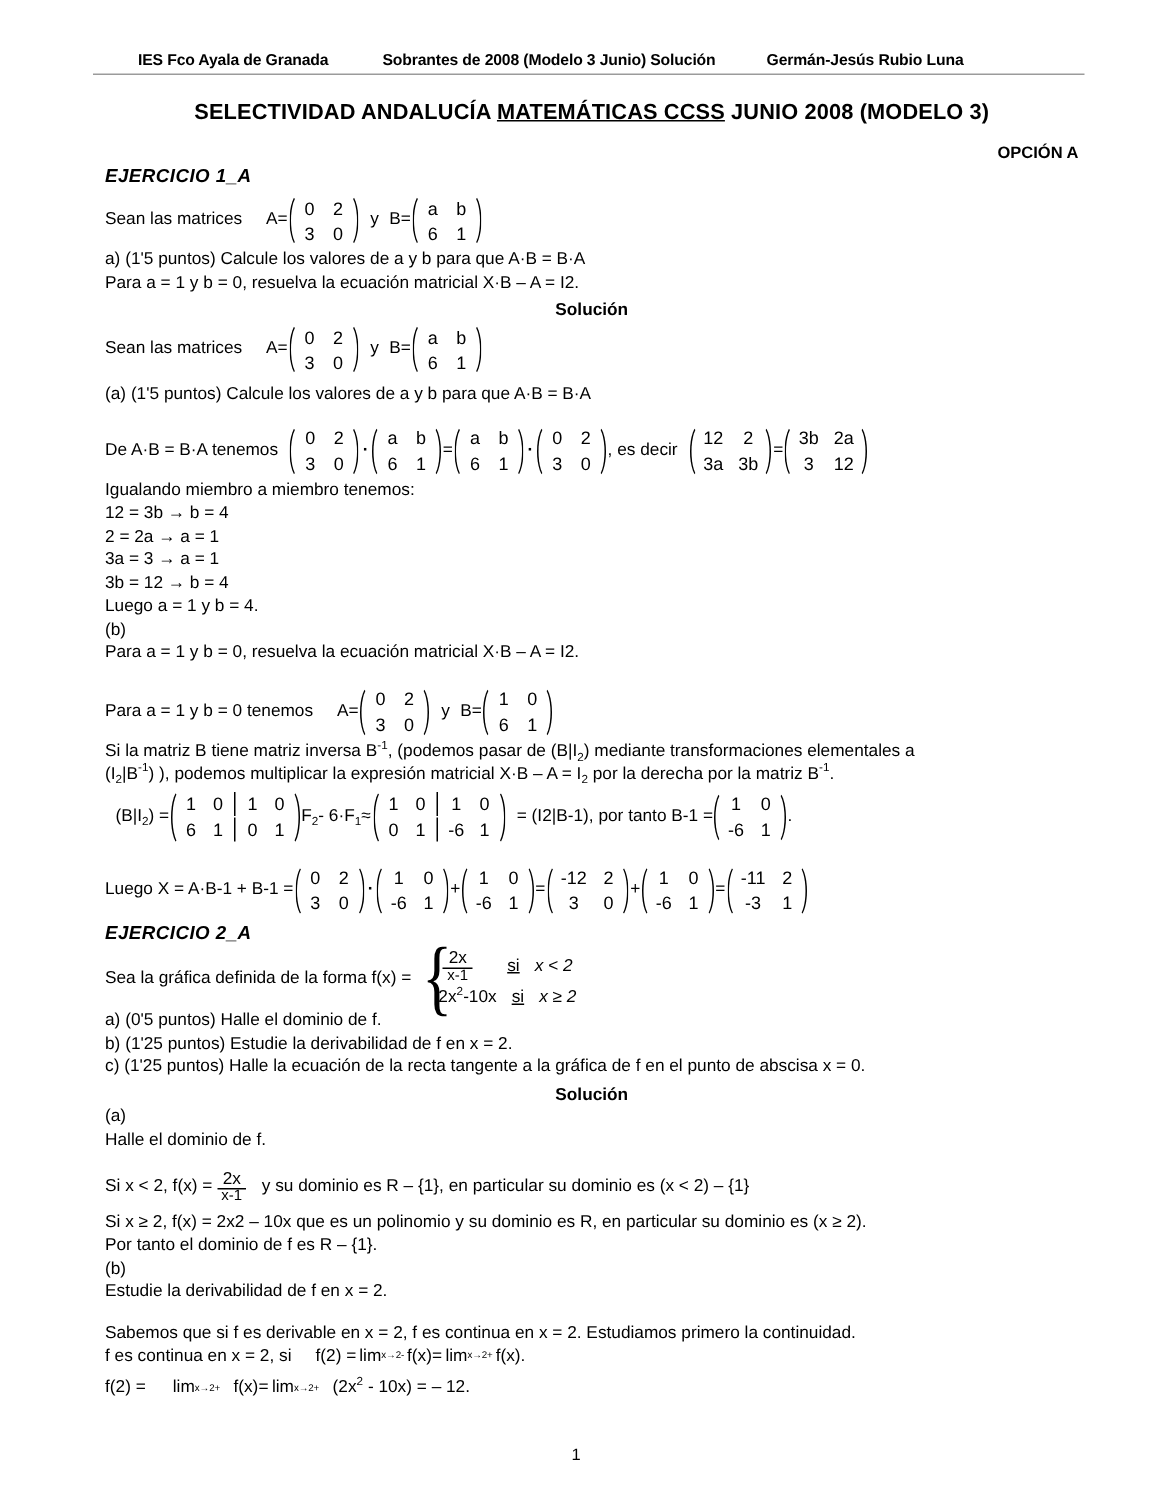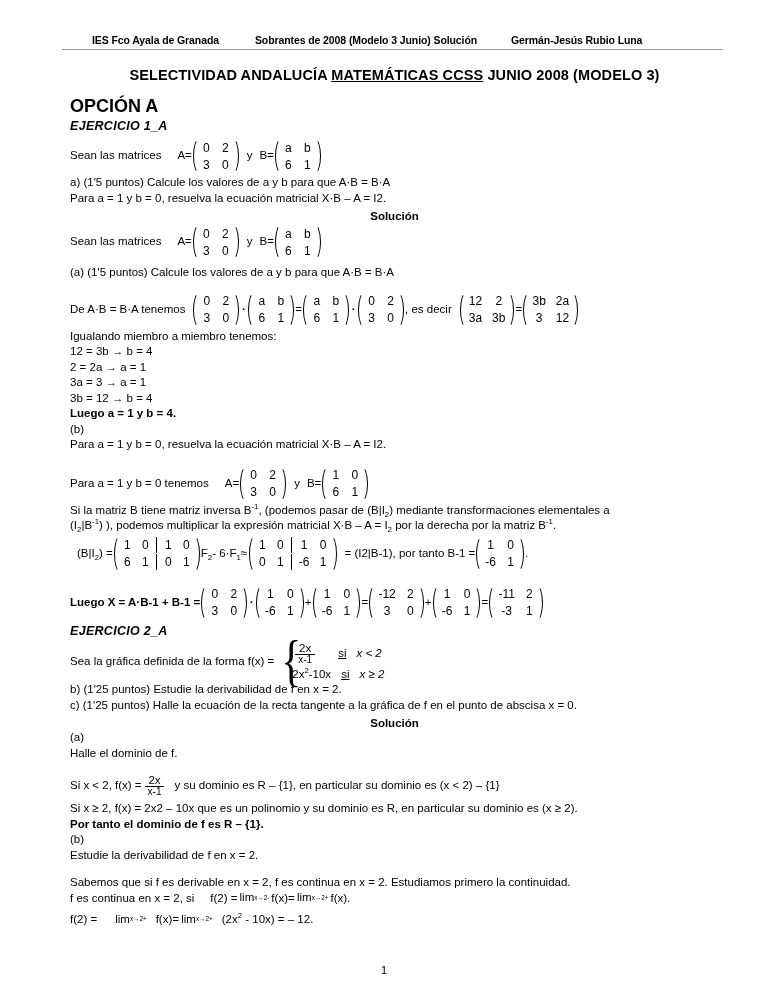--- a/index.html
+++ b/index.html
@@ -44,23 +44,23 @@
   
   .main-title {
     text-align: center;
     font-weight: bold;
     font-size: 14.5px;
     margin-top: 17px;
     letter-spacing: 0.1px;
   }
   .main-title u { text-decoration: underline; }
   .option-title {
-    text-align: left;
+    text-align: right;
     font-weight: bold;
-    font-size: 18px;
+    font-size: 11px;
     margin-top: 13px;
   }
   .solucion {
     text-align: center;
     font-weight: bold;
     font-size: 11.5px;
     font-style: normal;
     margin: 1px 0 1px 0;
   }
   .ejercicio {
@@ -79,21 +79,21 @@
     line-height: 1.32;
   }
   .line {
     line-height: 1.35;
     white-space: nowrap;
   }
   .gap-t4 { margin-top: 4px; }
   .gap-t6 { margin-top: 6px; }
   .gap-t10 { margin-top: 10px; }
   .gap-t12 { margin-top: 12px; }
-  .b { font-weight: bold; }
+  .b { font-weight: normal; }
   .i { }
   em { font-style: italic; }
   sup {
     font-size: 0.68em;
     vertical-align: super;
     line-height: 0;
   }
   sub {
     font-size: 0.68em;
     vertical-align: sub;
@@ -577,20 +577,21 @@
           <span class="cond"><span class="si">si</span><em>x &lt; 2</em></span>
         </span>
         <span class="case">
           <span><span>2x</span><sup>2</sup><span>-10x</span></span>
           <span class="cond" style="margin-left:10px"><span class="si">si</span><em>x ≥ 2</em></span>
         </span>
       </span>
     </span>
   </div>
 
+  <div class="line">a) (0'5 puntos) Halle el dominio de  f.</div>
   <div class="line">b) (1'25 puntos) Estudie la derivabilidad de  f  en x = 2.</div>
   <div class="line">c) (1'25 puntos) Halle la ecuación de la recta tangente a la gráfica de  f  en el punto de abscisa  x = 0.</div>
 
   <div class="solucion gap-t4">Solución</div>
 
   <div class="line">(a)</div>
   <div class="line">Halle el dominio de  f.</div>
 
   <div class="row gap-t12">
     <span>Si x &lt; 2, f(x) =</span>

